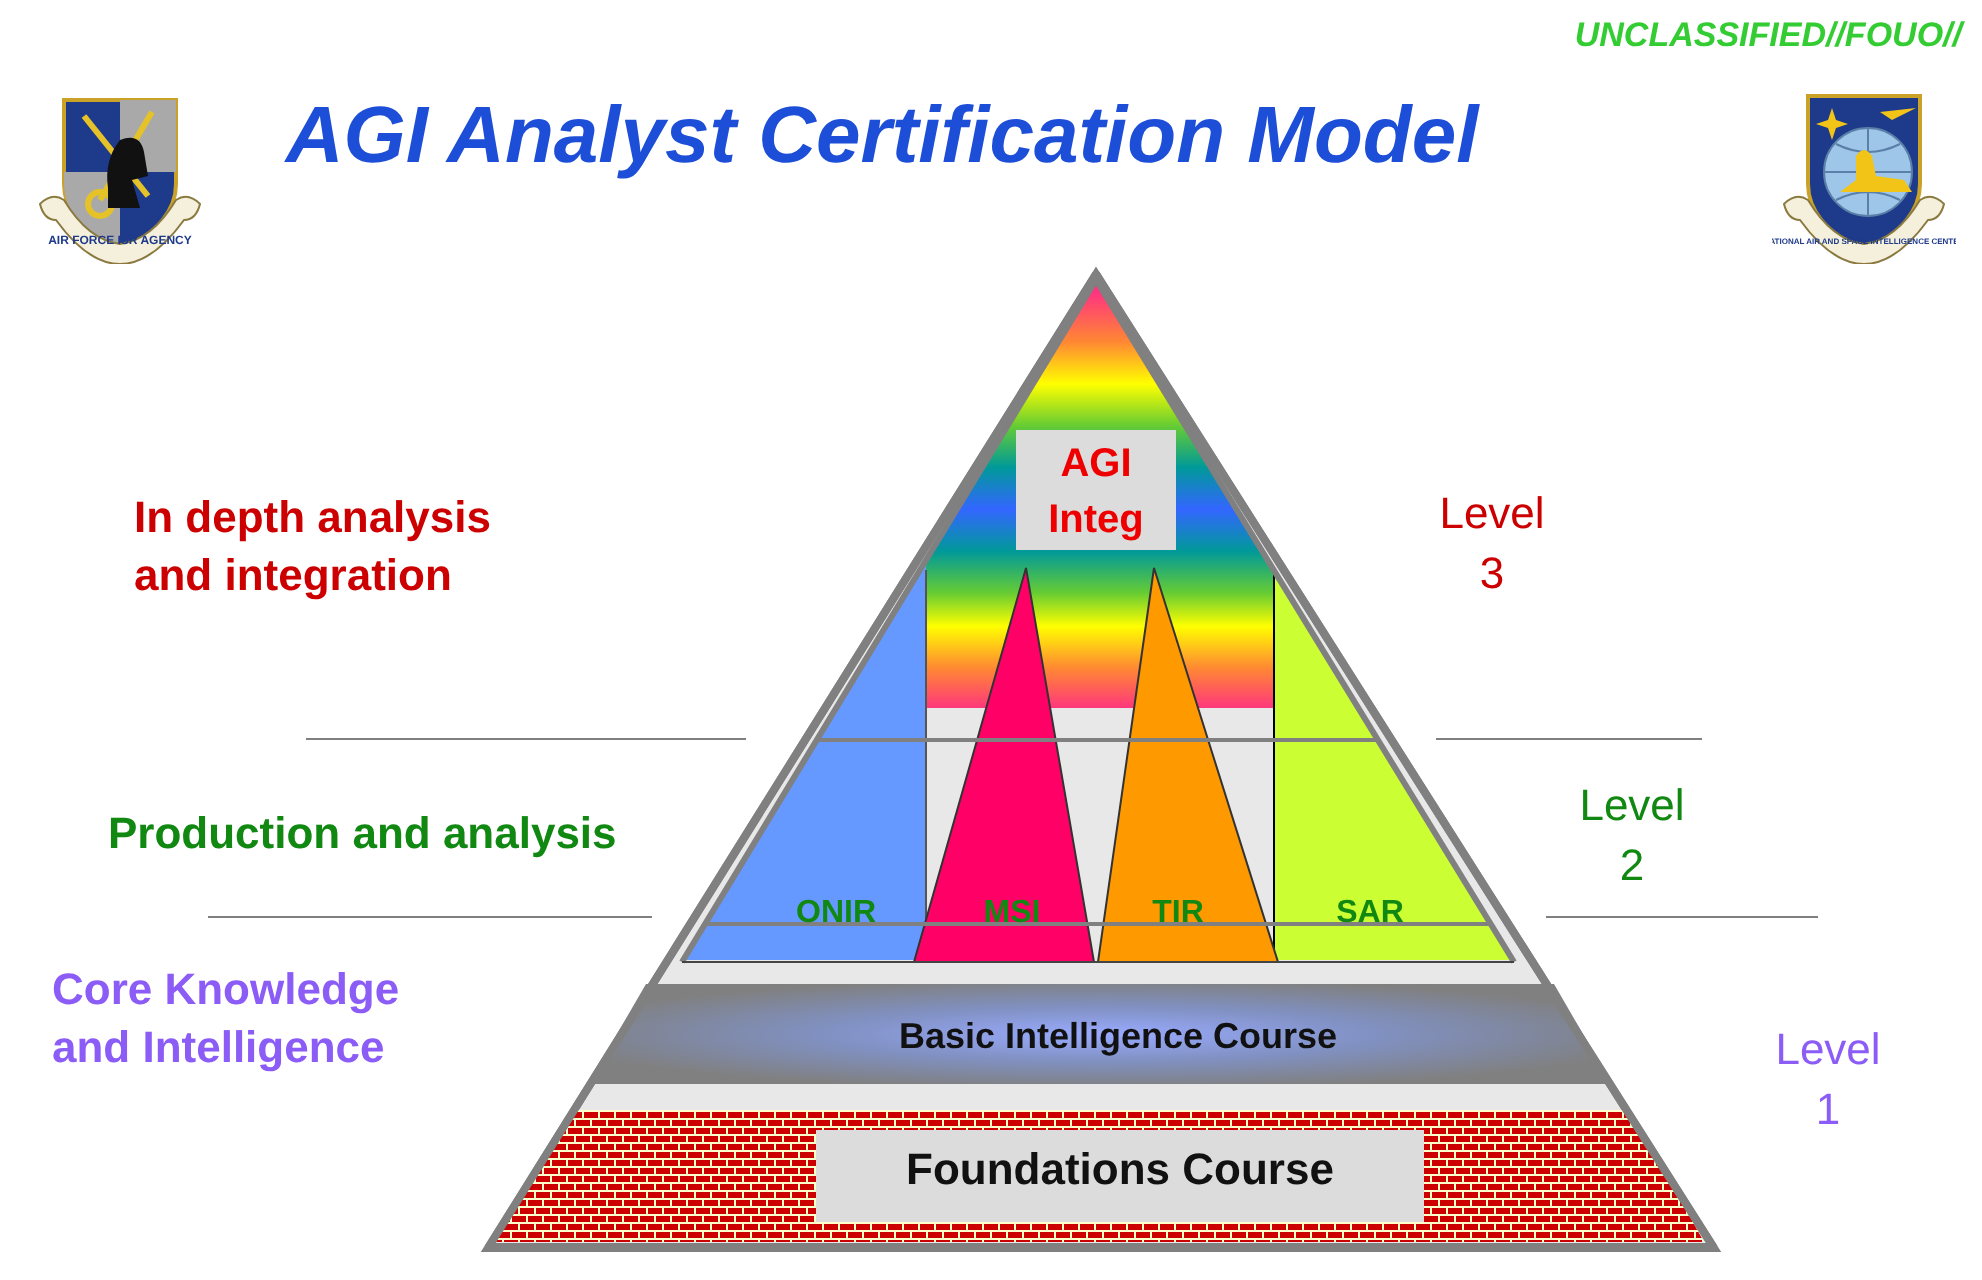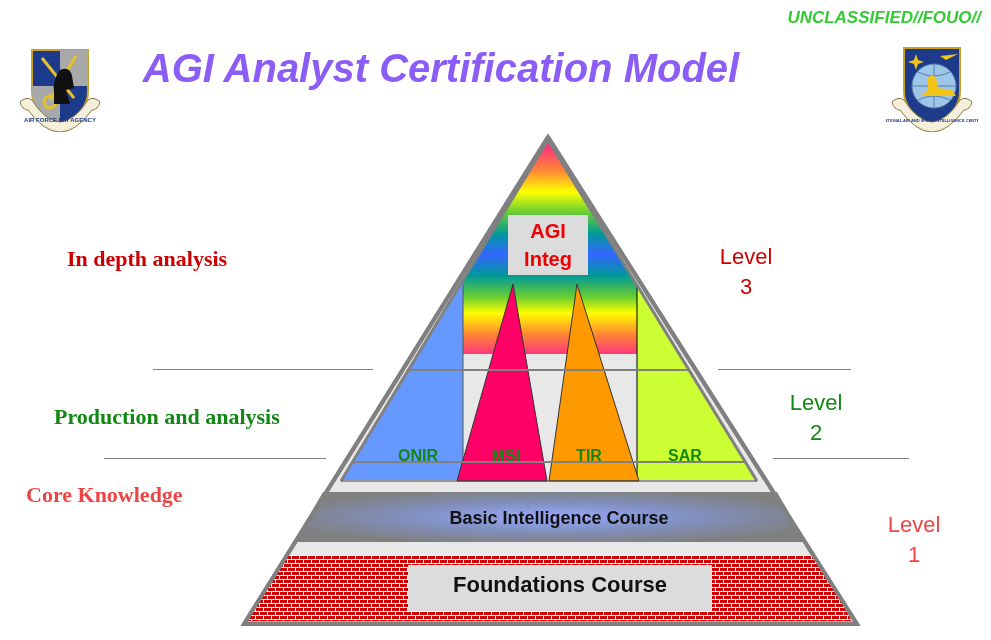--- a/index.html
+++ b/index.html
@@ -1,23 +1,23 @@
 <!DOCTYPE html>
 <html><head>
 <meta charset="utf-8">
 <style>
   html, body { margin:0; padding:0; background:#ffffff; }
   body { width:991px; height:640px; position:relative; overflow:hidden; font-family:"Liberation Sans", sans-serif; }
   .abs { position:absolute; }
   #classification { right:10px; top:8px; font-size:17px; font-weight:bold; font-style:italic; color:#33cc33;text-align:right; }
-  #title { left:0; width:882px; top:46px; text-align:center; font-size:40px; font-weight:bold; font-style:italic; color:#8b5cf6; letter-spacing:0px; }
-  .side-text { font-weight:bold; font-size:22px; line-height:29px;font-family:Liberation Serif, serif; }
+  #title { left:0; width:882px; top:46px; text-align:center; font-size:40px; font-weight:bold; font-style:italic; color:#1d4ed8; letter-spacing:0px; }
+  .side-text { font-weight:bold; font-size:22px; line-height:29px; }
   .red { color:#cc0000; }
   .green { color:#118811; }
-  .black { color:#ef4444; }
+  .black { color:#8b5cf6; }
   .level { text-align:center; font-weight:normal; font-size:22px; line-height:30px; }
   svg text { font-family:"Liberation Sans", sans-serif; font-weight:bold; }
 </style>
 </head>
 <body>
 
 <div id="classification" class="abs">UNCLASSIFIED//FOUO//</div>
 
 <div id="title" class="abs">AGI Analyst Certification Model</div>
 
@@ -43,24 +43,26 @@
     <path d="M34 56 L70 56 L66 50 L52 48 L50 38 Q46 32 42 38 L42 50 Z" fill="#f2c418"></path>
     <path d="M30 14 L32 20 L38 22 L32 24 L30 30 L28 24 L22 22 L28 20 Z" fill="#f2c418"></path>
     <path d="M54 16 L72 14 L60 20 Z" fill="#f2c418"></path>
     <path d="M6 62 Q12 56 18 60 Q30 80 46 82 Q62 80 74 60 Q80 56 86 62 Q84 70 78 70 Q62 92 46 92 Q30 92 14 70 Q8 70 6 62 Z" fill="#f5f0dc" stroke="#8a7a40" stroke-width="1"></path>
     <text x="46" y="82" font-size="4" fill="#1e3a8a" text-anchor="middle" font-family="Liberation Serif, serif">NATIONAL AIR AND SPACE INTELLIGENCE CENTER</text>
   </svg>
 </div>
 
 <div class="abs side-text red" style="left:67px; top:244px;">
   <div>In depth analysis</div>
+  <div>and integration</div>
 </div>
 <div class="abs side-text green" style="left:54px; top:402px;text-align:center;">Production and analysis</div>
 <div class="abs side-text black" style="left:26px; top:480px;">
   <div>Core Knowledge</div>
+  <div>and Intelligence</div>
 </div>
 
 <div class="abs level red" style="left:706px; top:242px; width:80px;">
   <div>Level</div>
   <div>3</div>
 </div>
 <div class="abs level green" style="left:776px; top:388px; width:80px;">
   <div>Level</div>
   <div>2</div>
 </div>

